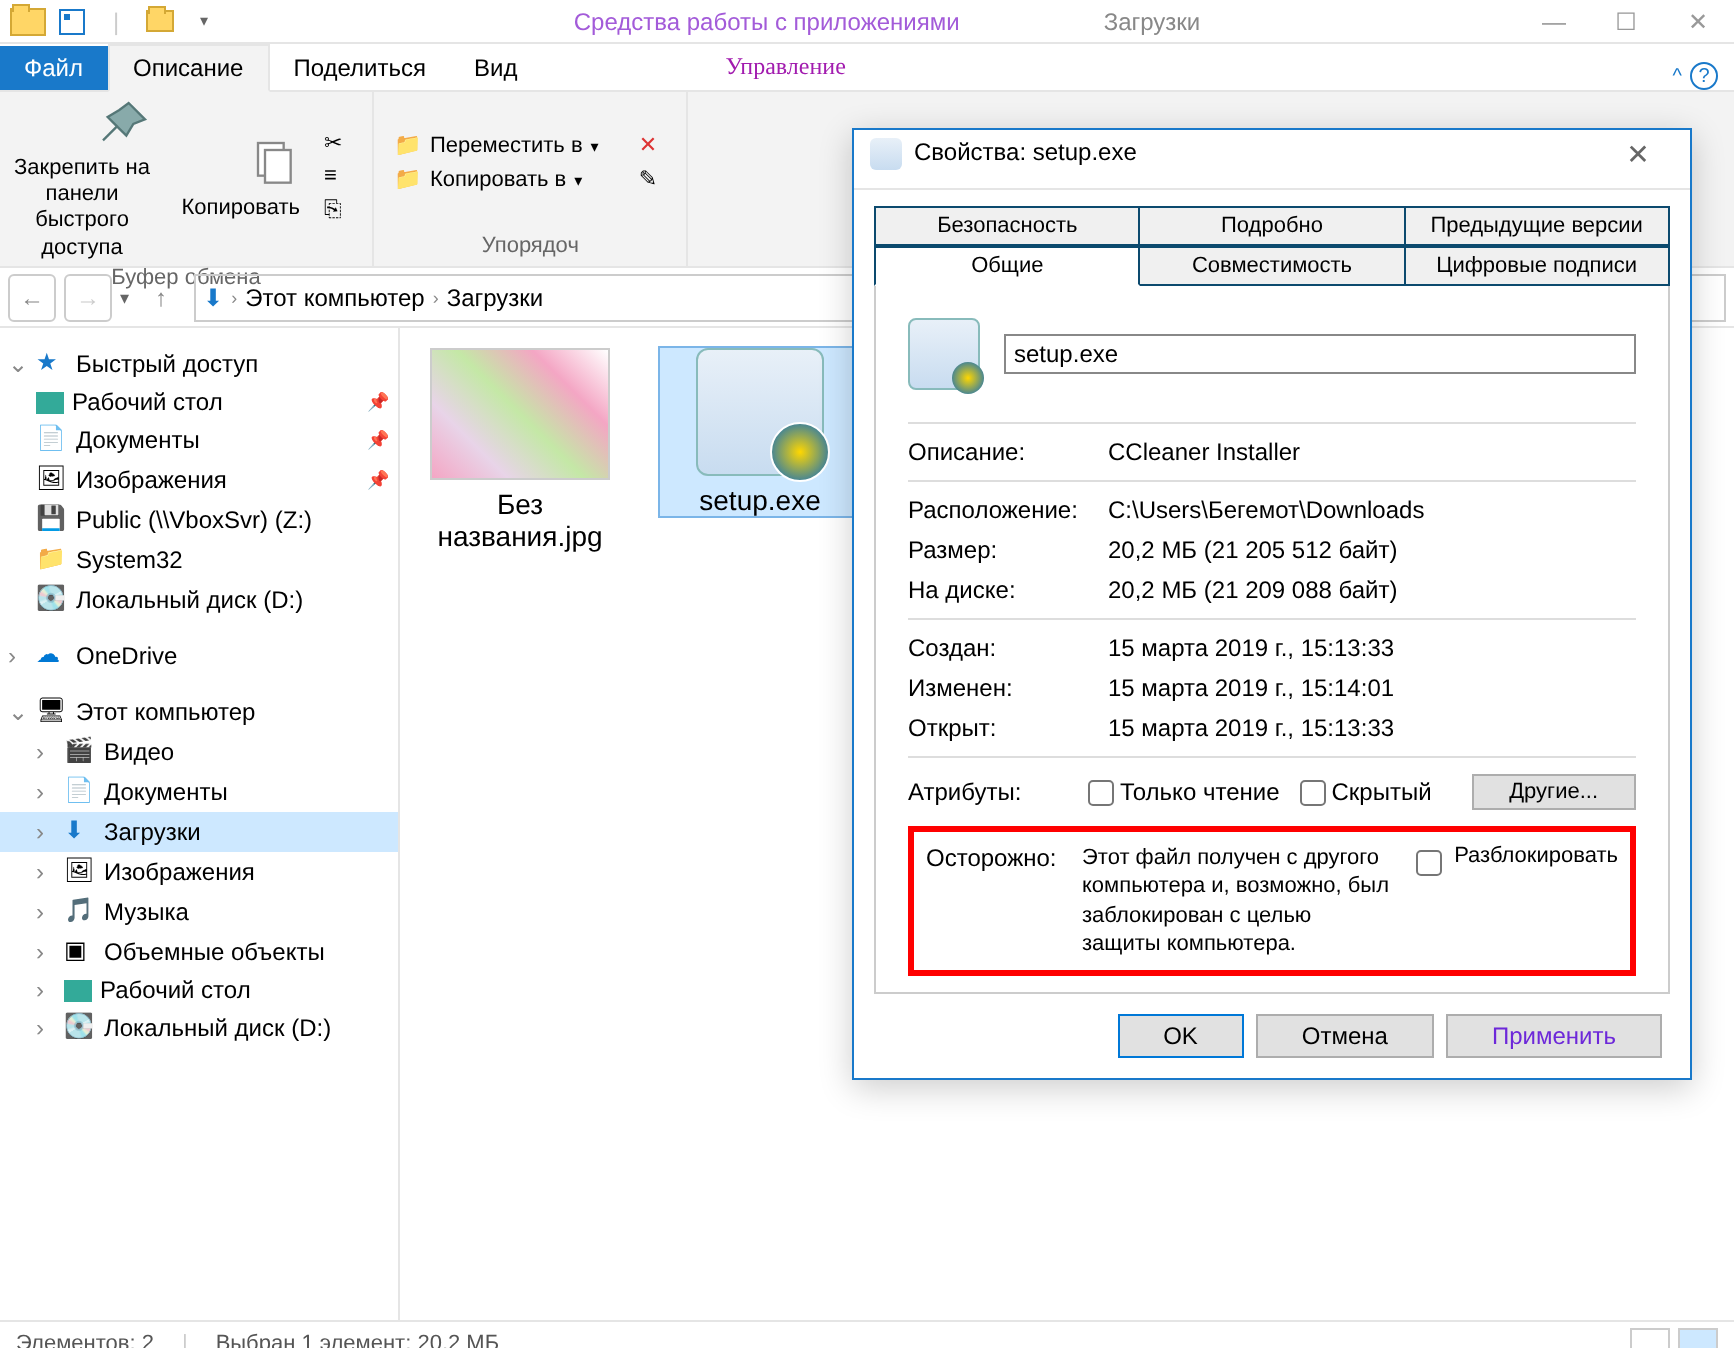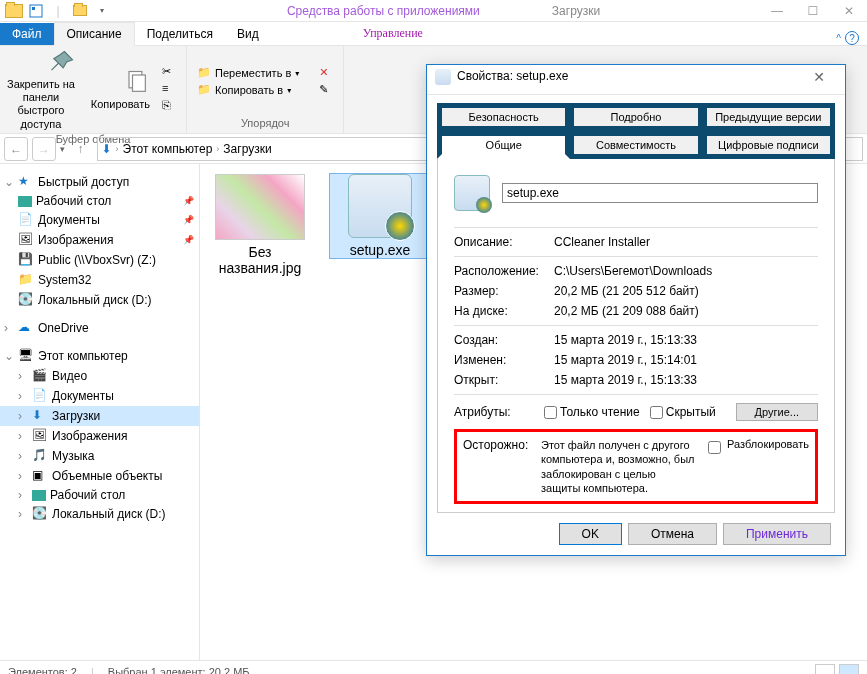--- a/index.html
+++ b/index.html
@@ -63,21 +63,21 @@
 .statusbar { height: 22px; border-top: 1px solid #e5e5e5; display: flex; align-items: center; padding: 0 8px; gap: 14px; font-size: 11px; color: #555; background: #fff; }
 .statusbar .right { margin-left: auto; display: flex; gap: 4px; }
 .view-btn { width: 20px; height: 16px; border: 1px solid #ccc; }
 
 
 .dialog { position: absolute; left: 426px; top: 64px; width: 420px; background: #fff; border: 1px solid #1979ca; box-shadow: 0 4px 16px rgba(0,0,0,0.2); }
 .dlg-title { height: 30px; display: flex; padding: 4px 8px; gap: 6px; border-bottom: 1px solid #e5e5e5; }
 .dlg-title .close { margin-left: auto; width: 36px; text-align: center; color: #666; font-size: 14px; }
 .dlg-tabs { padding: 8px 10px 0; }
 .tab-row { display: flex; }
-.tab-row .dtab { flex: 1; text-align: center; padding: 3px 0; border: 5px solid #0c4a6e; background: #f0f0f0; font-size: 11px; margin-left: -1px; }
+.tab-row .dtab { flex: 1; text-align: center; padding: 3px 0; border: 1px solid #0c4a6e; background: #f0f0f0; font-size: 11px; margin-left: -1px; }
 .tab-row .dtab:first-child { margin-left: 0; }
 .tab-row .dtab.active { background: #fff; border-bottom-color: #fff; position: relative; z-index: 1; }
 .dlg-body { padding: 10px 16px 8px; border: 1px solid #ccc; margin: -1px 10px 0; font-size: 12px; }
 .prop-head { display: flex; align-items: center; gap: 12px; padding: 6px 0 12px; }
 .prop-head .big-icon { width: 36px; height: 36px; background: linear-gradient(#e8f0f8,#c8dcf0); border: 1px solid #8bb; border-radius: 4px; position: relative; }
 .prop-head .big-icon::after { content:""; position:absolute; right:-3px; bottom:-3px; width:16px; height:16px; background: radial-gradient(#ffd700,#0066cc); border-radius:50%; }
 .prop-head input { flex: 1; padding: 2px 4px; border: 1px solid #888; font-size: 12px; }
 .hr { border: none; border-top: 1px solid #ddd; margin: 4px 0; }
 .prow { display: flex; padding: 3px 0; }
 .prow .lbl { width: 100px; }

